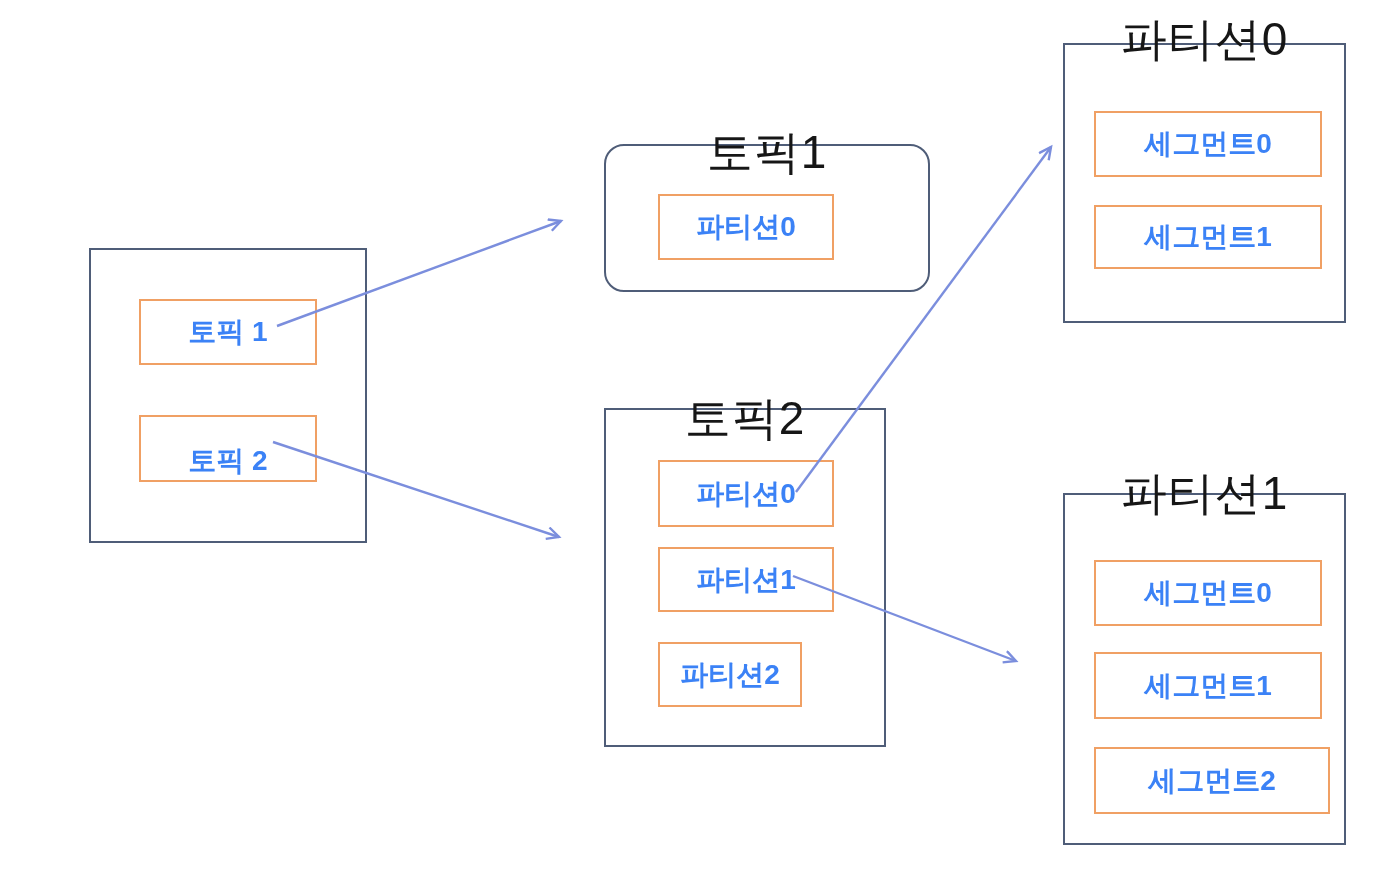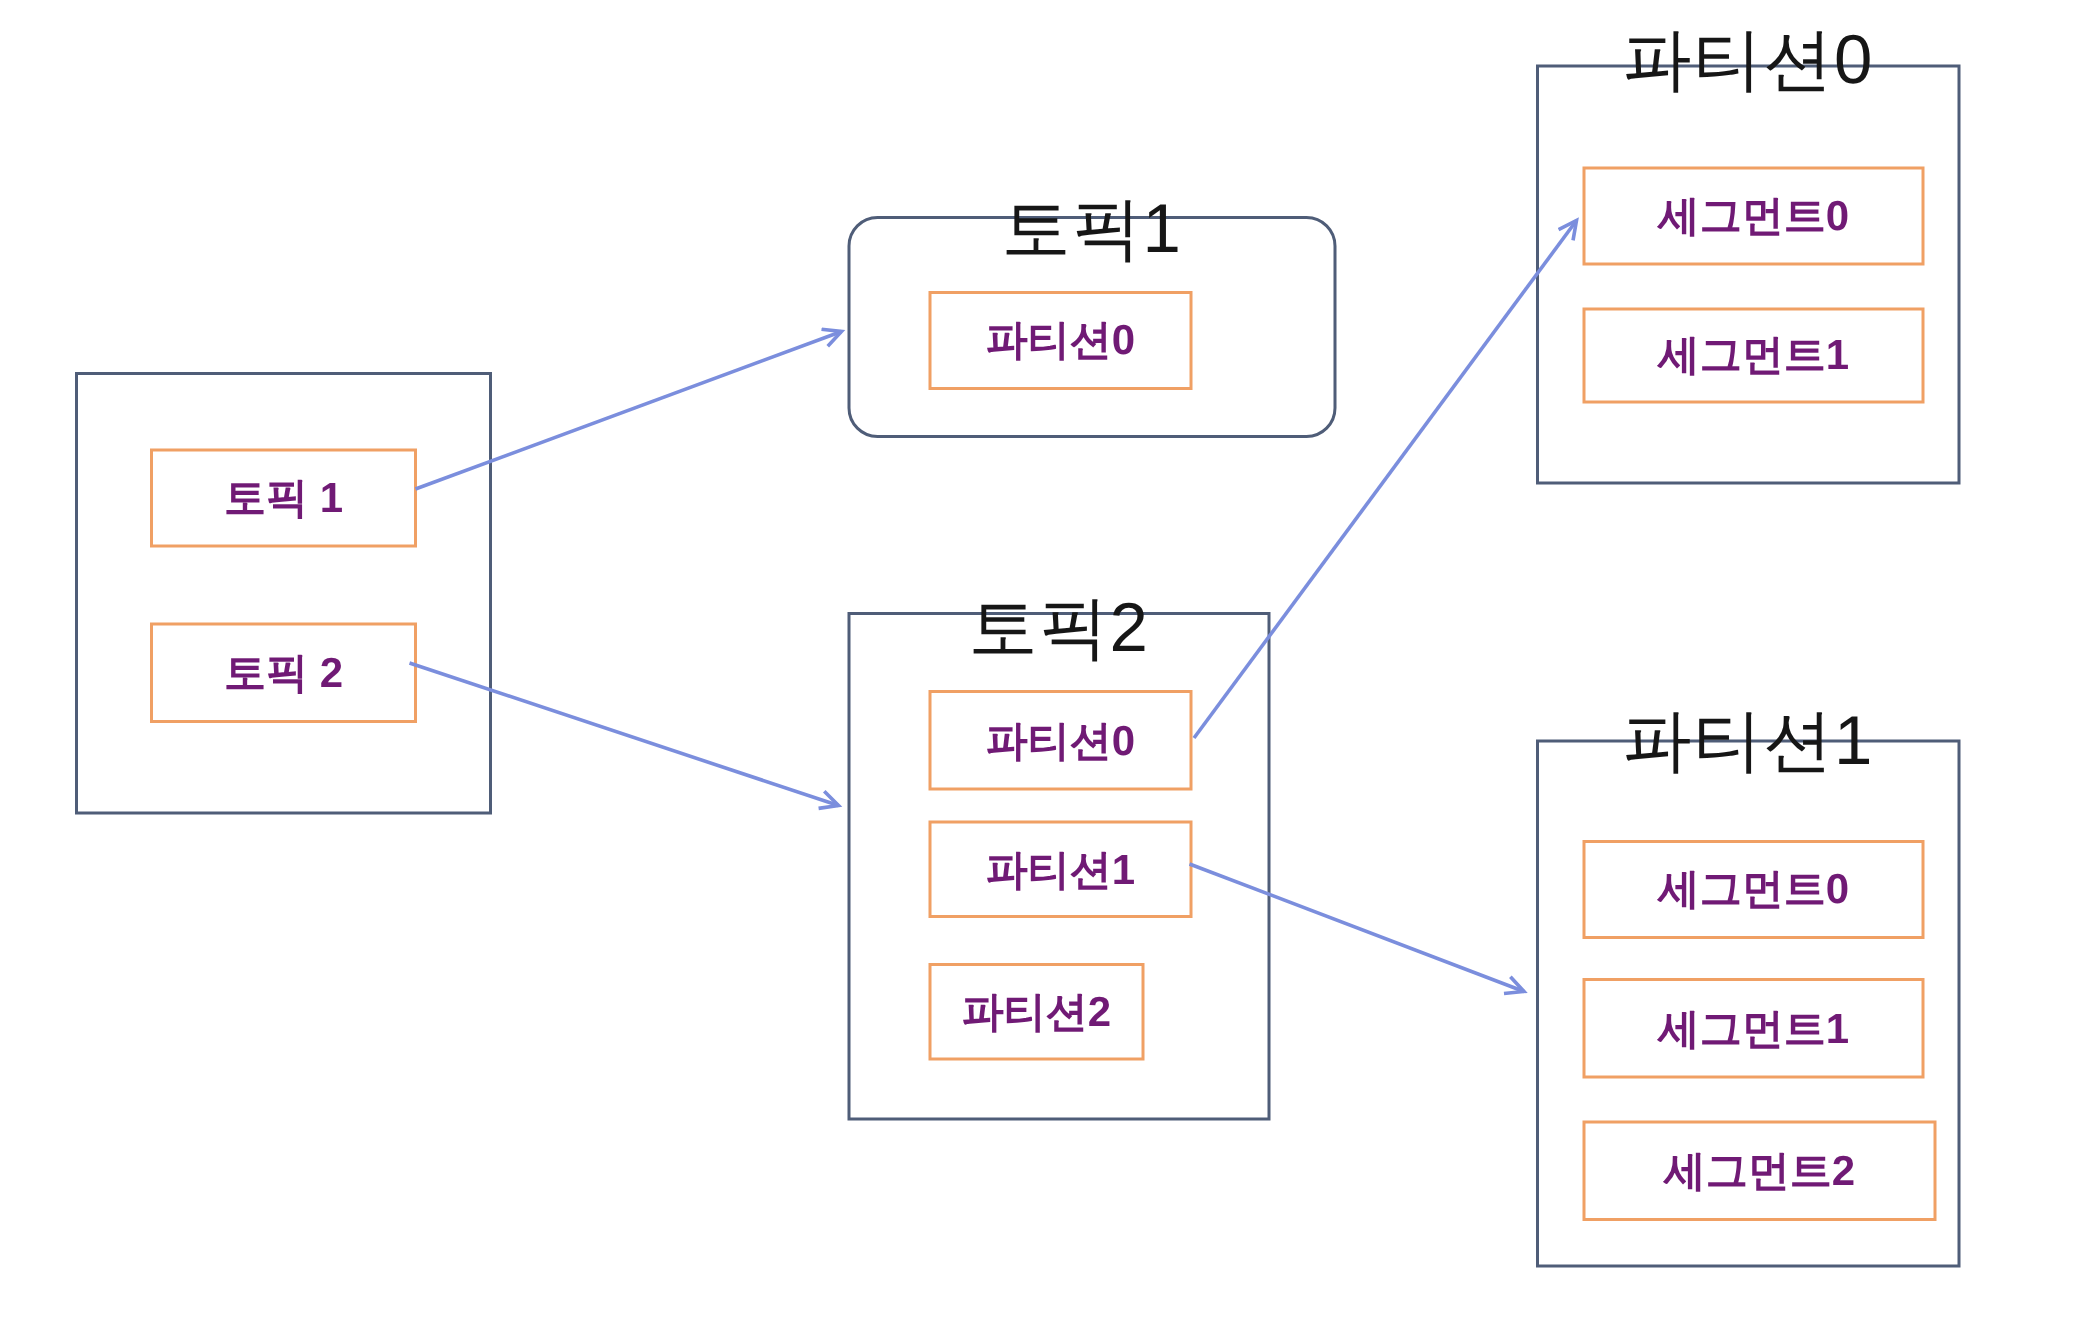--- a/index.html
+++ b/index.html
@@ -13,20 +13,21 @@
     width: 1394px;
     height: 878px;
     background: #ffffff;
     overflow: hidden;
   }
   .outer-box {
     position: absolute;
     border: 2.5px solid #4f5d78;
     background: transparent;
     box-sizing: border-box;
+    margin-left: 39px;
   }
   .box-title {
     position: absolute;
     left: 0;
     right: 0;
     text-align: center;
     font-size: 46px;
     line-height: 1.15;
     font-weight: 500;
     color: #161616;
@@ -36,21 +37,21 @@
   .inner-box {
     position: absolute;
     border: 2px solid #f0a064;
     background: #ffffff;
     box-sizing: border-box;
     display: flex;
     align-items: center;
     justify-content: center;
     font-size: 28px;
     font-weight: 700;
-    color: #701a75;
+    color: #3b82f6;
     white-space: nowrap;
   }
   .arrows-layer {
     position: absolute;
     top: 0;
     left: 0;
     width: 1394px;
     height: 878px;
     pointer-events: none;
     z-index: 5;
@@ -58,21 +59,21 @@
 </style>
 </head>
 <body>
 
 <div class="canvas">
 
   <div class="outer-box" style="left:50px; top:248px; width:278px; height:295px;">
     <div class="inner-box" style="left:48px; top:49px; width:178px; height:66px;">
       <span>토픽 1</span>
     </div>
-    <div class="inner-box" style="left:48px; top:165px; width:178px; height:67px;">
+    <div class="inner-box" style="left:48px; top:165px; width:178px; height:67px;align-items:flex-end;">
       <span>토픽 2</span>
     </div>
   </div>
 
   <div class="outer-box" style="left:565px; top:144px; width:326px; height:148px;border-radius:20px;">
     <div class="box-title" style="top:-20px;">토픽1</div>
     <div class="inner-box" style="left:52px; top:48px; width:176px; height:66px;">
       <span>파티션0</span>
     </div>
   </div>

